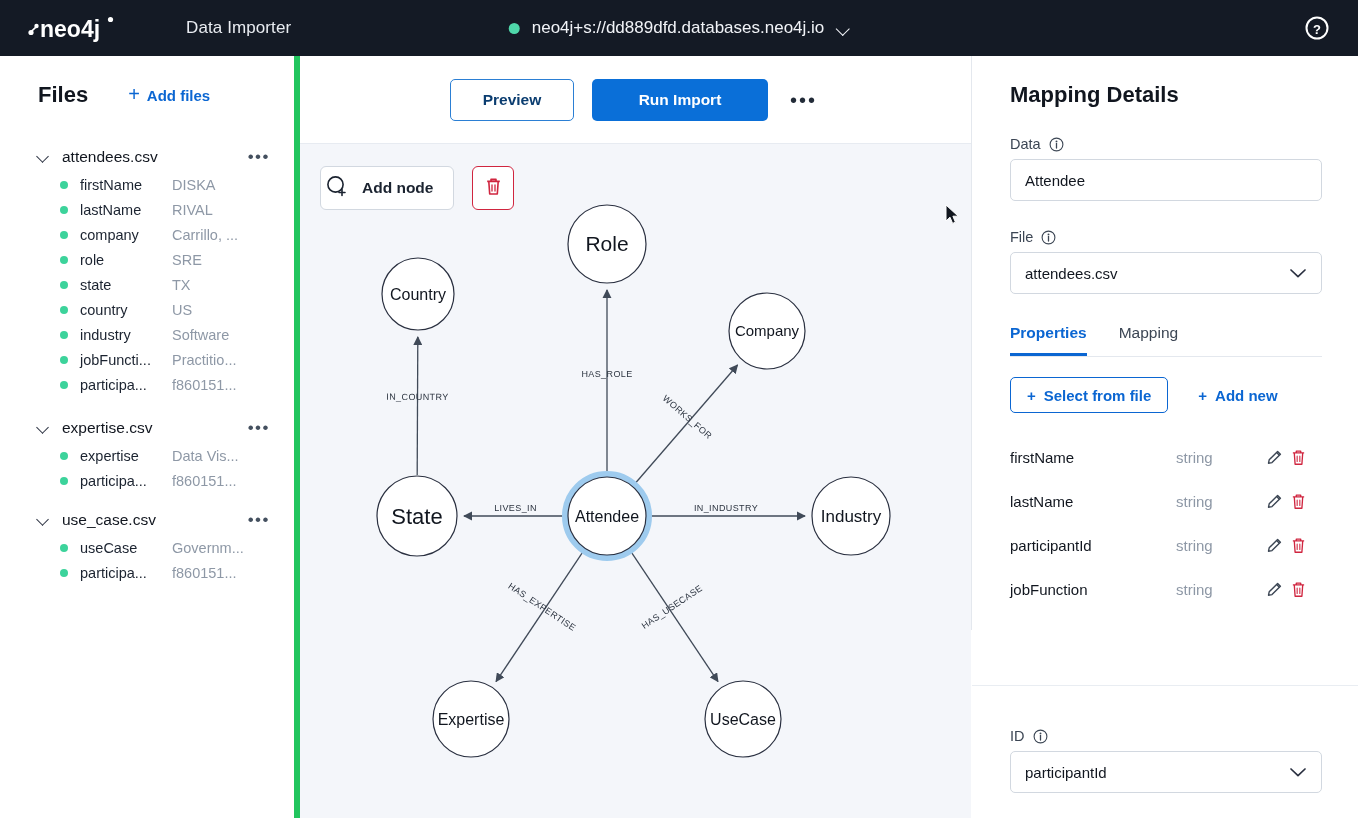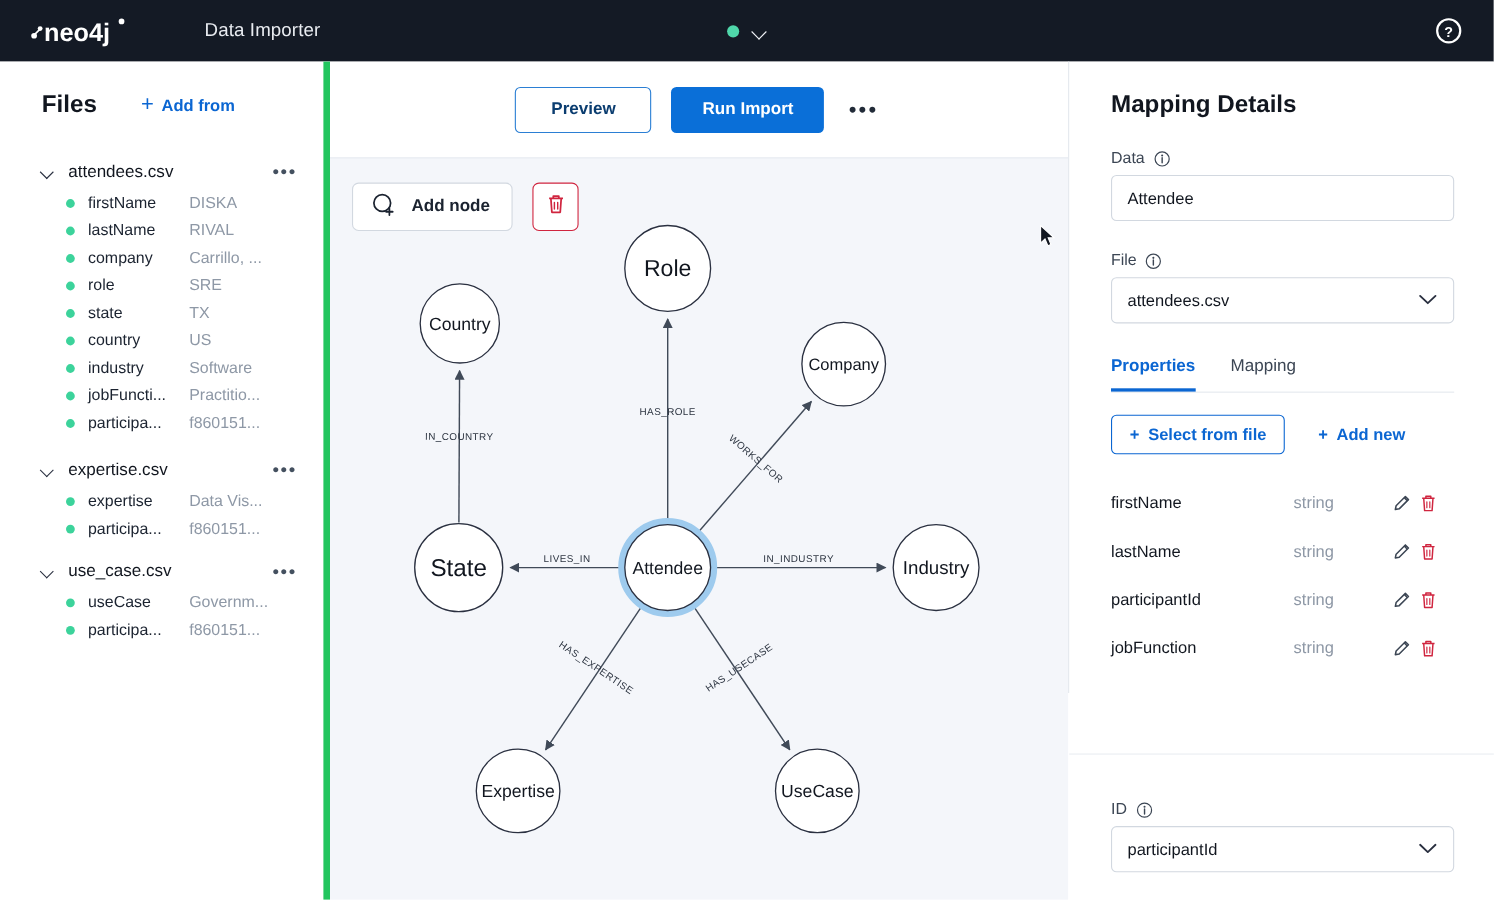--- a/index.html
+++ b/index.html
@@ -99,37 +99,37 @@
   .center-toolbar {
     position: relative; height: 87px; background: #ffffff;
     display: flex; align-items: center; justify-content: center; gap: 18px;
   }
   .btn-preview {
     width: 124px; height: 42px; border: 1.6px solid #2b7fd4; border-radius: 5px;
     background: #fff; color: #0b3d70; font-size: 15.5px; font-weight: 600;
     display: flex; align-items: center; justify-content: center; cursor: pointer;
   }
   .btn-run {
-    width: 139px; height: 42px; border-radius: 5px; border: none;
+    width: 176px; height: 42px; border-radius: 5px; border: none;
     background: #0a6fd8; color: #ffffff; font-size: 15.5px; font-weight: 600;
     display: flex; align-items: center; justify-content: center; cursor: pointer;
   }
   .btn-more {
     color: #222b38; font-size: 20px; letter-spacing: 2px; line-height: 6px;
     cursor: pointer; padding: 6px 4px;
   }
   .canvas {
     position: relative; height: 675px; background: #f4f6fa;
     border-top: 1px solid #e7ebf1; overflow: hidden;
   }
   .canvas-tools {
     position: absolute; left: 20px; top: 22px; display: flex; gap: 18px; z-index: 4;
   }
   .btn-addnode {
-    height: 44px; padding: 0 20px 0 16px; border: 1px solid #d2d8e0; border-radius: 6px;
+    height: 44px; padding: 0 20px 0 4px; border: 1px solid #d2d8e0; border-radius: 6px;
     background: #ffffff; display: flex; align-items: center; gap: 13px;
     font-size: 15.5px; font-weight: 600; color: #1b2330; cursor: pointer;
   }
   .btn-trash {
     width: 42px; height: 44px; border: 1.6px solid #d0253f; border-radius: 6px;
     background: #ffffff; display: flex; align-items: center; justify-content: center;
     cursor: pointer;
   }
   .gsvg { position: absolute; left: 0; top: 0; }
   .node-label { font-family: "Liberation Sans", sans-serif; fill: #11161f; }
@@ -210,37 +210,38 @@
           <path d="M9.6 18.2 L14.2 13.8" stroke="#ffffff" stroke-width="1.6"></path>
         </g>
         <text x="18" y="24" font-family="Liberation Sans, sans-serif" font-size="23" font-weight="700" fill="#ffffff">neo4j</text>
         <circle cx="88.5" cy="6.5" r="2.6" fill="#ffffff"></circle>
       </svg>
     </div>
     <div class="app-title">Data Importer</div>
 
     <div class="conn">
       <span class="dot"></span>
+      <span>neo4j+s://dd889dfd.databases.neo4j.io</span>
       <span class="chev-dn"></span>
     </div>
 
     <div class="help-btn">
       <svg width="26" height="26" viewBox="0 0 26 26">
         <circle cx="13" cy="13" r="10.5" fill="none" stroke="#ffffff" stroke-width="2"></circle>
         <text x="13" y="18.5" text-anchor="middle" font-family="Liberation Sans, sans-serif" font-size="13" font-weight="700" fill="#ffffff">?</text>
       </svg>
     </div>
   </div>
 
   <div class="sidebar">
     <div class="sidebar-head">
       <div class="sidebar-title">Files</div>
       <div class="add-files">
         <span class="plus">+</span>
-        <span>Add from</span>
+        <span>Add files</span>
       </div>
     </div>
 
     <div class="file-list" id="file-list">
         <div class="file-group" style="margin-bottom: 16px;">
           <div class="file-row">
             <span class="caret"></span>
             <span class="file-name">attendees.csv</span>
             <span class="dots-h">•••</span>
           </div>

